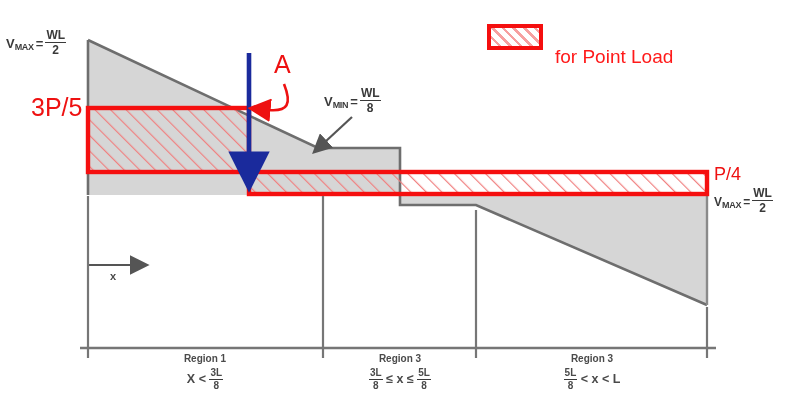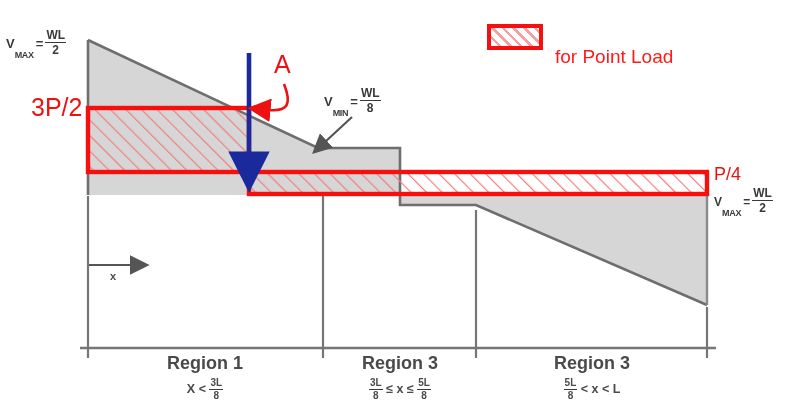--- a/index.html
+++ b/index.html
@@ -9,41 +9,41 @@
     font-family:"Liberation Sans", sans-serif;
     position:relative;
     overflow:hidden;
   }
   #stage{position:absolute;left:0;top:0;width:800px;height:418px;}
   svg.layer{position:absolute;left:0;top:0;width:800px;height:418px;overflow:visible;}
 
   
   .anno{position:absolute;color:#3a3a3a;font-weight:bold;white-space:nowrap;}
   .anno .vlabel{font-size:13px;letter-spacing:0px;}
-  .anno .sub{font-size:9px;vertical-align:baseline;position:relative;top:10px;letter-spacing:-0.3px;}
+  .anno .sub{font-size:9px;vertical-align:baseline;position:relative;top:2px;letter-spacing:-0.3px;}
   .anno .eq{font-size:13px;padding:0 2px;}
   .frac{display:inline-block;vertical-align:middle;text-align:center;line-height:1.05;position:relative;top:-1px;}
   .frac .num{display:block;font-size:12px;border-bottom:1.6px solid #3a3a3a;padding:0 1px;}
   .frac .den{display:block;font-size:12px;padding-top:1px;}
 
   
   .red-label{position:absolute;color:#ee1111;font-weight:normal;white-space:nowrap;}
 
   
   #legend{position:absolute;left:487px;top:24px;display:flex;align-items:flex-start;gap:12px;}
   #legend-swatch{width:56px;height:26px;border:4px solid #f50f0f;box-sizing:border-box;
      background-color:#ffffff;
      background-image:repeating-linear-gradient(45deg,
         rgba(0,0,0,0) 0px, rgba(0,0,0,0) 5px,
         #f7a0a0 5px, #f7a0a0 7.5px);}
   #legend-text{color:#ff1a1a;font-size:19px;line-height:1.16;font-weight:normal;}
 
   
   .region{position:absolute;text-align:center;color:#4a4a4a;font-weight:bold;}
-  .region .rname{font-size:18px;display:block;}
+  .region .rname{font-size:10px;display:block;}
   .region .rexpr{font-size:12.5px;display:block;margin-top:4px;white-space:nowrap;}
   .rexpr .frac{top:0px;}
   .rexpr .frac .num{font-size:10px;}
   .rexpr .frac .den{font-size:10px;}
 
   .axis-x-label{position:absolute;color:#4a4a4a;font-size:11px;font-weight:bold;font-style:normal;}
 </style>
 </head>
 <body>
 
@@ -122,21 +122,21 @@
   </div>
 
   <div class="anno" style="left:324px;top:88px;">
     <span class="vlabel">V</span><span class="sub">MIN</span><span class="eq">=</span><span class="frac"><span class="num">WL</span><span class="den">8</span></span>
   </div>
 
   <div class="anno" style="left:714px;top:188px;">
     <span class="vlabel" style="font-size:12px;">V</span><span class="sub">MAX</span><span class="eq" style="font-size:12px;">=</span><span class="frac"><span class="num">WL</span><span class="den">2</span></span>
   </div>
 
-  <div class="red-label" style="left:31px;top:93px;font-size:25px;">3P/2</div>
+  <div class="red-label" style="left:31px;top:93px;font-size:25px;">3P/5</div>
 
   <div class="red-label" style="left:714px;top:164px;font-size:18px;">P/4</div>
 
   <div class="red-label" style="left:274px;top:50px;font-size:25px;">A</div>
 
   <div class="axis-x-label" style="left:110px;top:270px;">x</div>
 
   <div class="region" style="left:125px;top:353px;width:160px;">
     <span class="rname">Region 1</span>
     <span class="rexpr"><span>X &lt;</span> <span class="frac"><span class="num">3L</span><span class="den">8</span></span></span>

